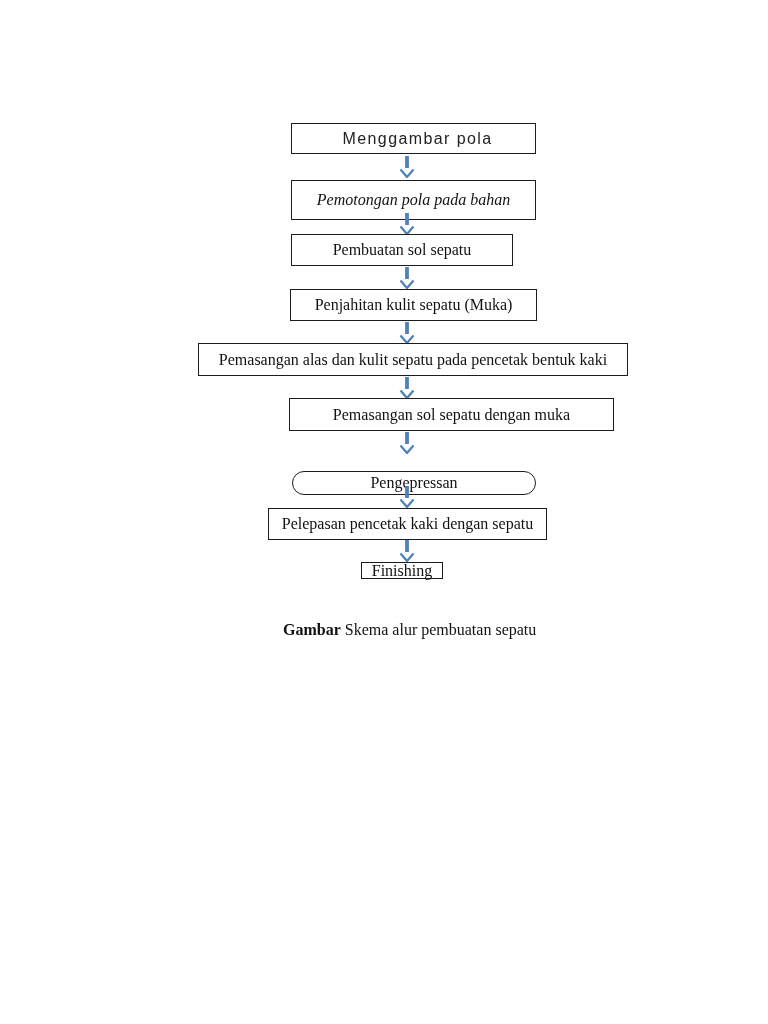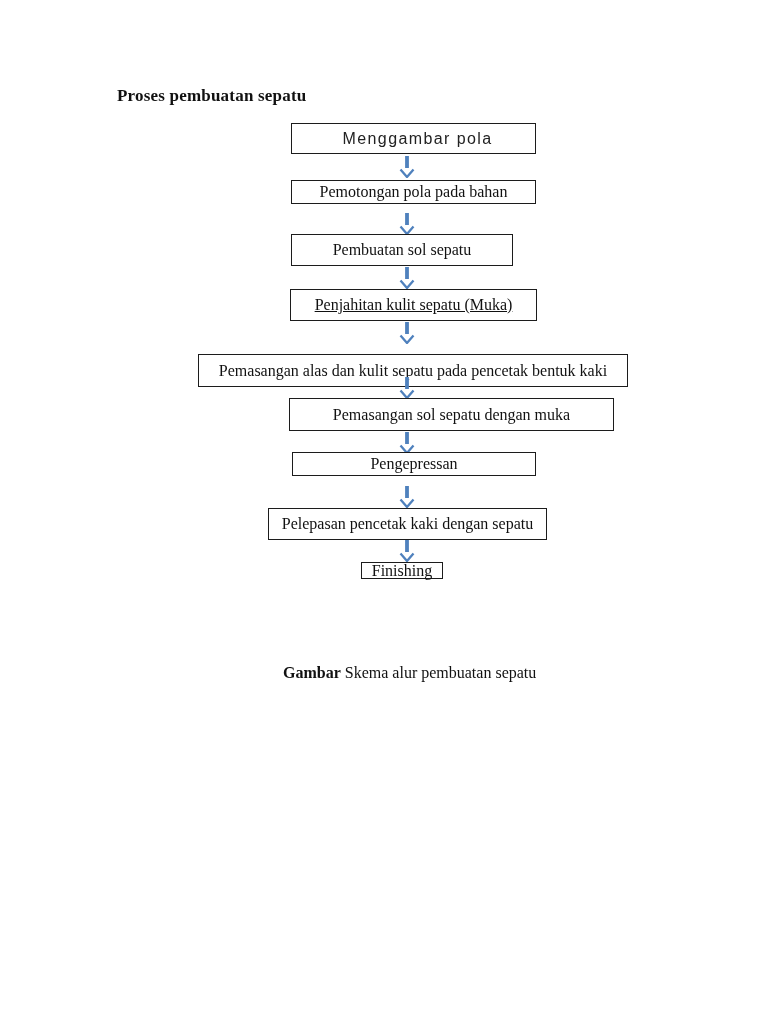--- a/index.html
+++ b/index.html
@@ -39,26 +39,26 @@
   }
   
   .flow-box.sans {
     font-family: "Liberation Sans", "DejaVu Sans", sans-serif;
     letter-spacing: 1.4px;
     font-size: 16px;
     color: #222222;
     padding-left: 8px;
   }
   .b1 { left: 291px; top: 123px; width: 245px; height: 31px; }
-  .b2 { left: 291px; top: 180px; width: 245px; height: 24px; }
+  .b2 { left: 291px; top: 180px; width: 245px; height: 40px; font-style: italic; }
   .b3 { left: 291px; top: 234px; width: 222px; height: 32px; }
-  .b4 { left: 290px; top: 289px; width: 247px; height: 32px; text-decoration: underline; }
-  .b5 { left: 198px; top: 354px; width: 430px; height: 33px; }
+  .b4 { left: 290px; top: 289px; width: 247px; height: 32px; }
+  .b5 { left: 198px; top: 343px; width: 430px; height: 33px; }
   .b6 { left: 257px; top: 398px; width: 325px; height: 33px; margin-left: 32px; }
-  .b7 { left: 292px; top: 452px; width: 244px; height: 24px; }
+  .b7 { left: 292px; top: 471px; width: 244px; height: 24px; border-radius: 14px; }
   .b8 { left: 268px; top: 508px; width: 279px; height: 32px; }
   .b9 { left: 361px; top: 562px; width: 82px;  height: 17px; }
 
   .flow-arrow {
     position: absolute;
     left: 397px;
     width: 20px;
     height: 22px;
   }
   .a1 { top: 156px; }
@@ -69,30 +69,28 @@
   .a6 { top: 432px; }
   .a7 { top: 486px; }
   .a8 { top: 540px; }
 
   .caption {
     position: absolute;
     left: 283px;
     top: 621px;
     font-size: 16px;
     white-space: nowrap;
-    margin-top: 43px;
   }
   .caption .bold { font-weight: bold; }
 </style>
 </head>
 <body>
 
 <div class="page">
 
-  <div class="doc-title">Proses pembuatan sepatu</div>
 
   <div>
 
     <div class="flow-box sans b1">Menggambar pola</div>
 
     <svg class="flow-arrow a1" viewBox="0 0 20 22" xmlns="http://www.w3.org/2000/svg" style="color: rgb(79, 129, 189);">
       <line x1="10" y1="0" x2="10" y2="12" stroke="currentColor" stroke-width="3.8"></line>
       <polyline points="3.5,13.5 10,21 16.5,13.5" fill="none" stroke="currentColor" stroke-width="2.3"></polyline>
     </svg>
 

